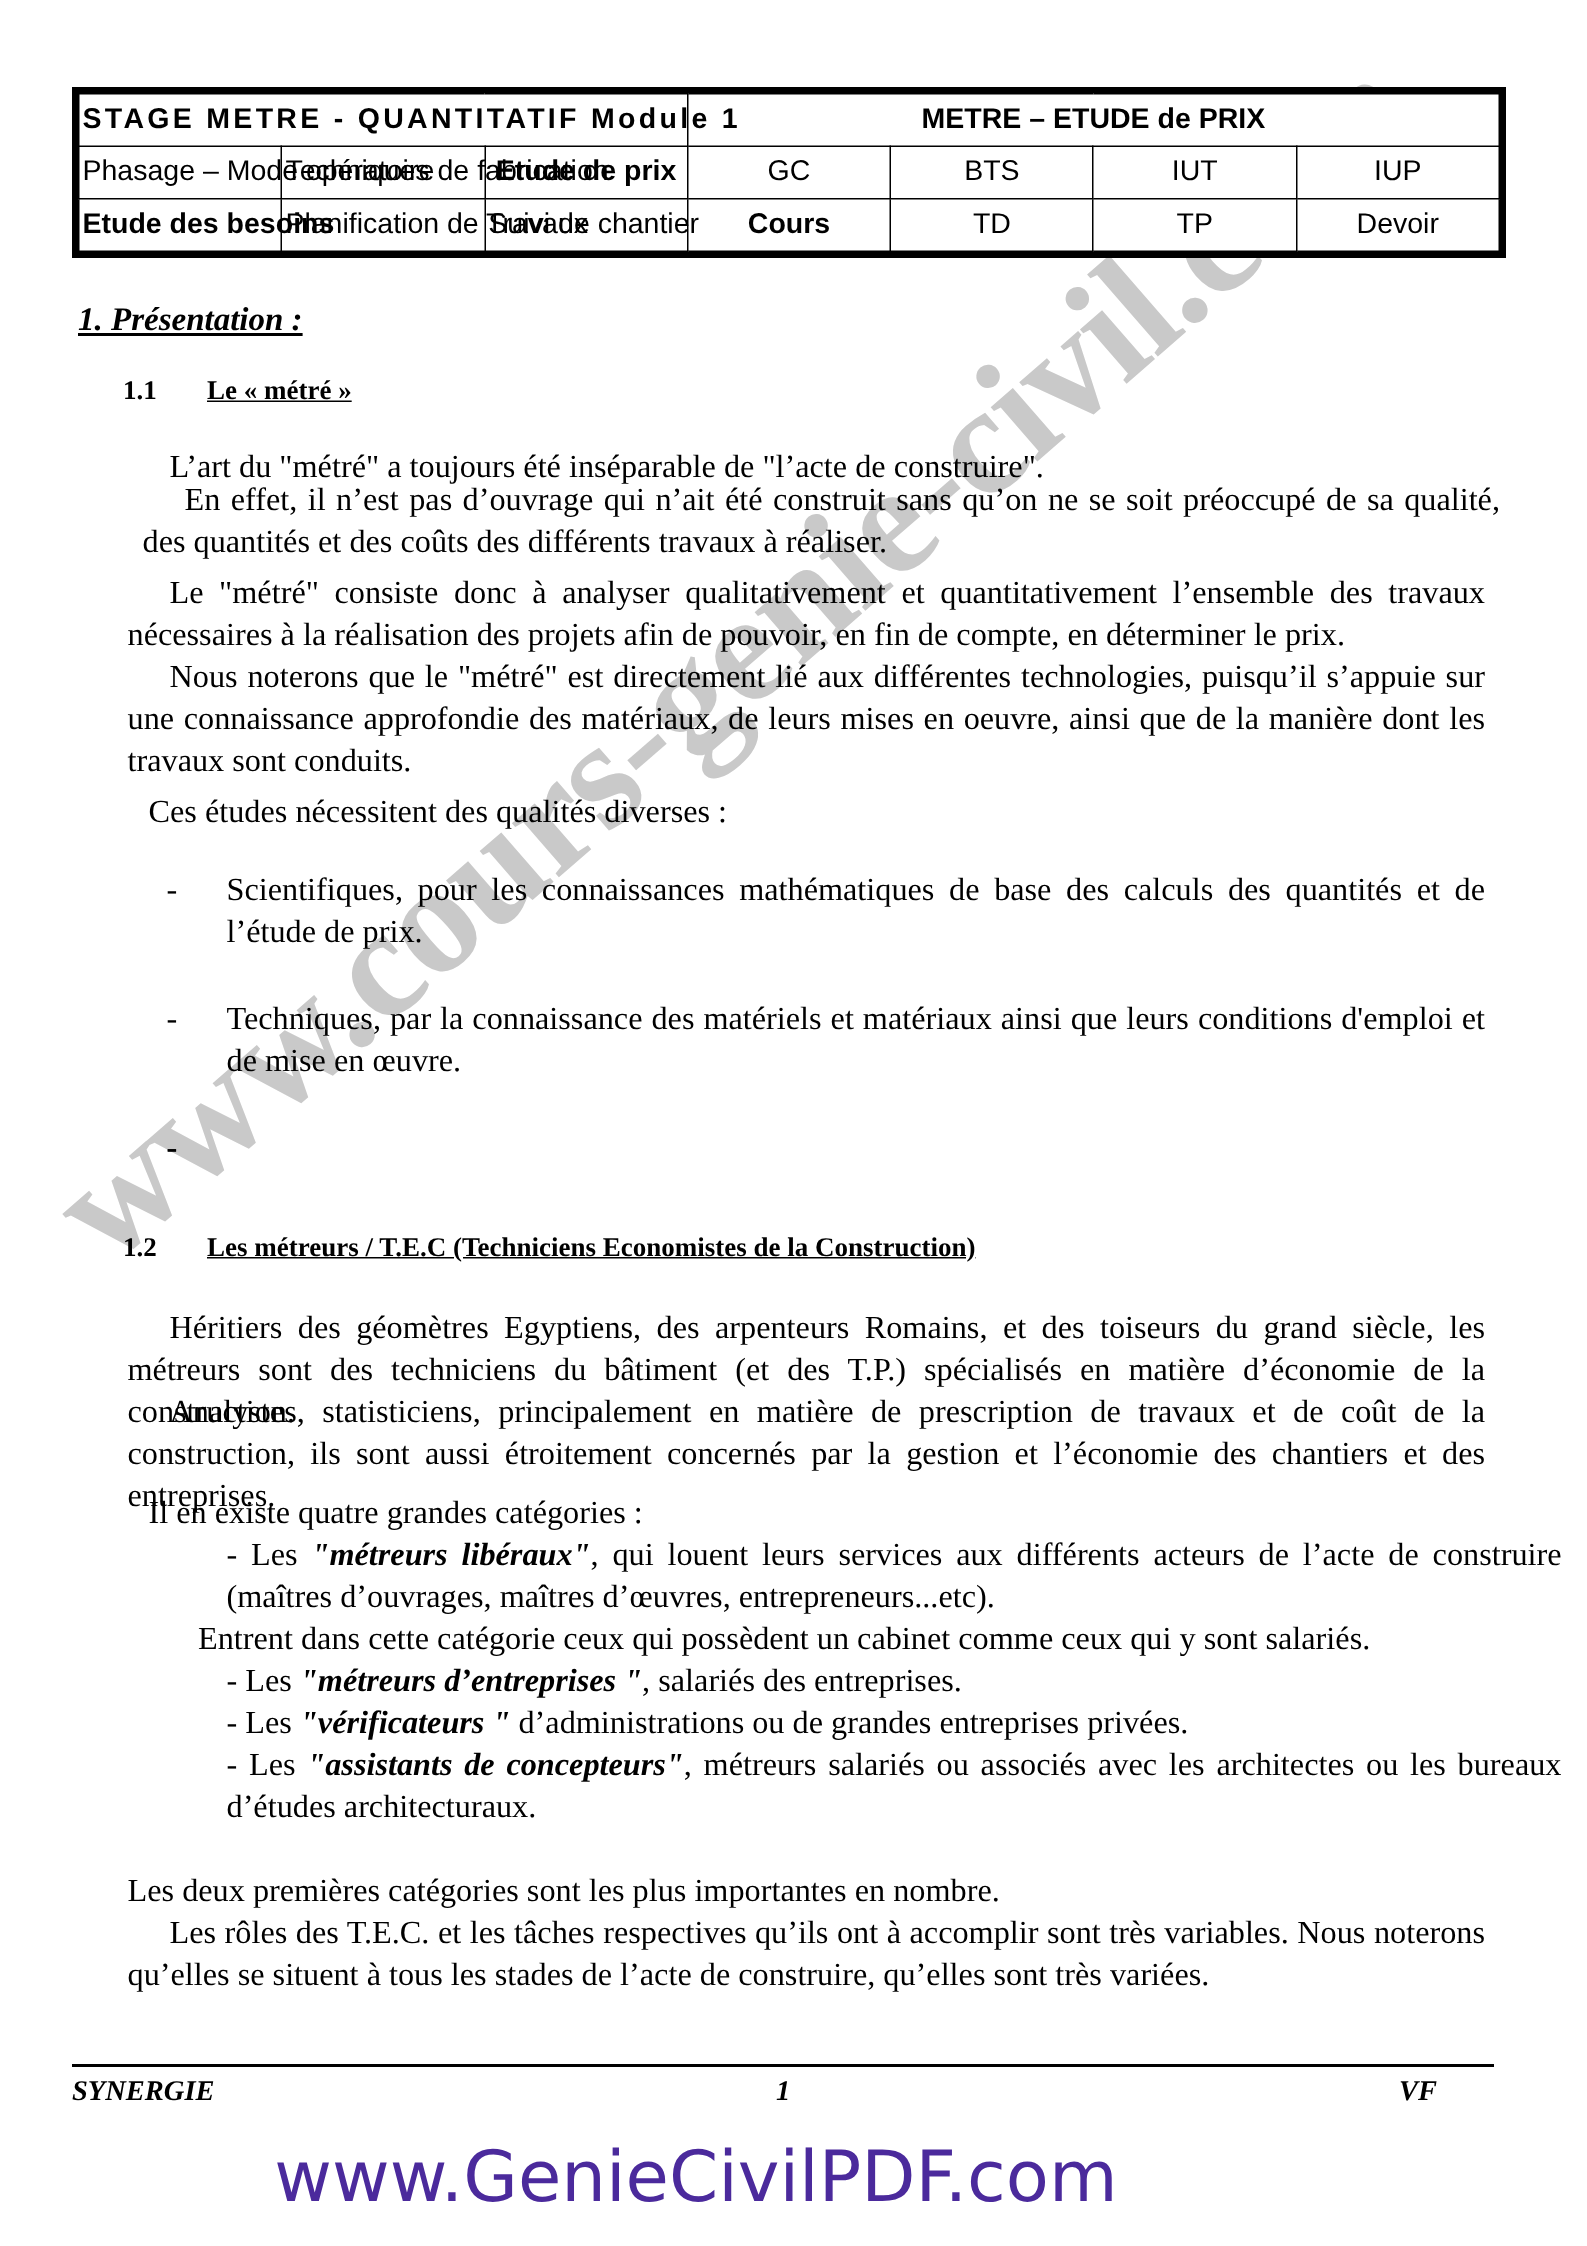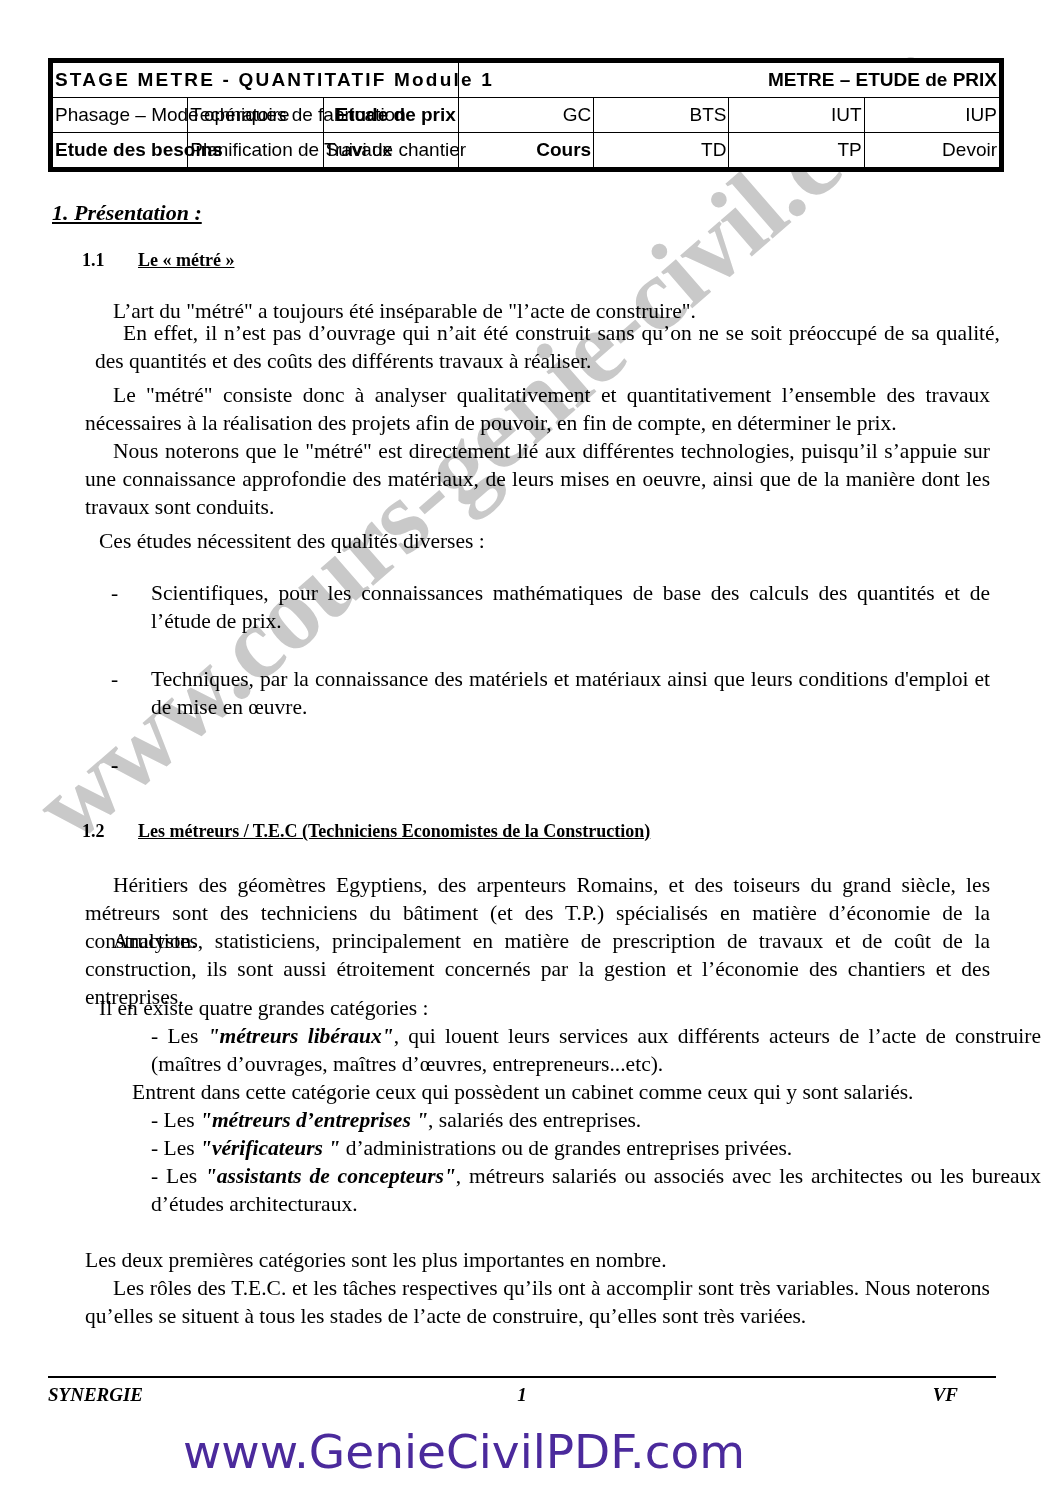--- a/index.html
+++ b/index.html
@@ -55,21 +55,21 @@
     border: 4px solid #000000;
   }
   table.header-table {
     border-collapse: collapse;
     width: 100%;
     table-layout: fixed;
     background: #ffffff;
   }
   table.header-table td {
     border: 1.6px solid #000000;
-    text-align: right;
+    text-align: center;
     vertical-align: middle;
     font-family: "Liberation Sans", "DejaVu Sans", sans-serif;
     font-size: 19px;
     line-height: 1.08;
     padding: 4px 2px;
     height: 26px;
     background: #ffffff;
     white-space: nowrap;
   }
   td.yellow { background: #ffff99; }

